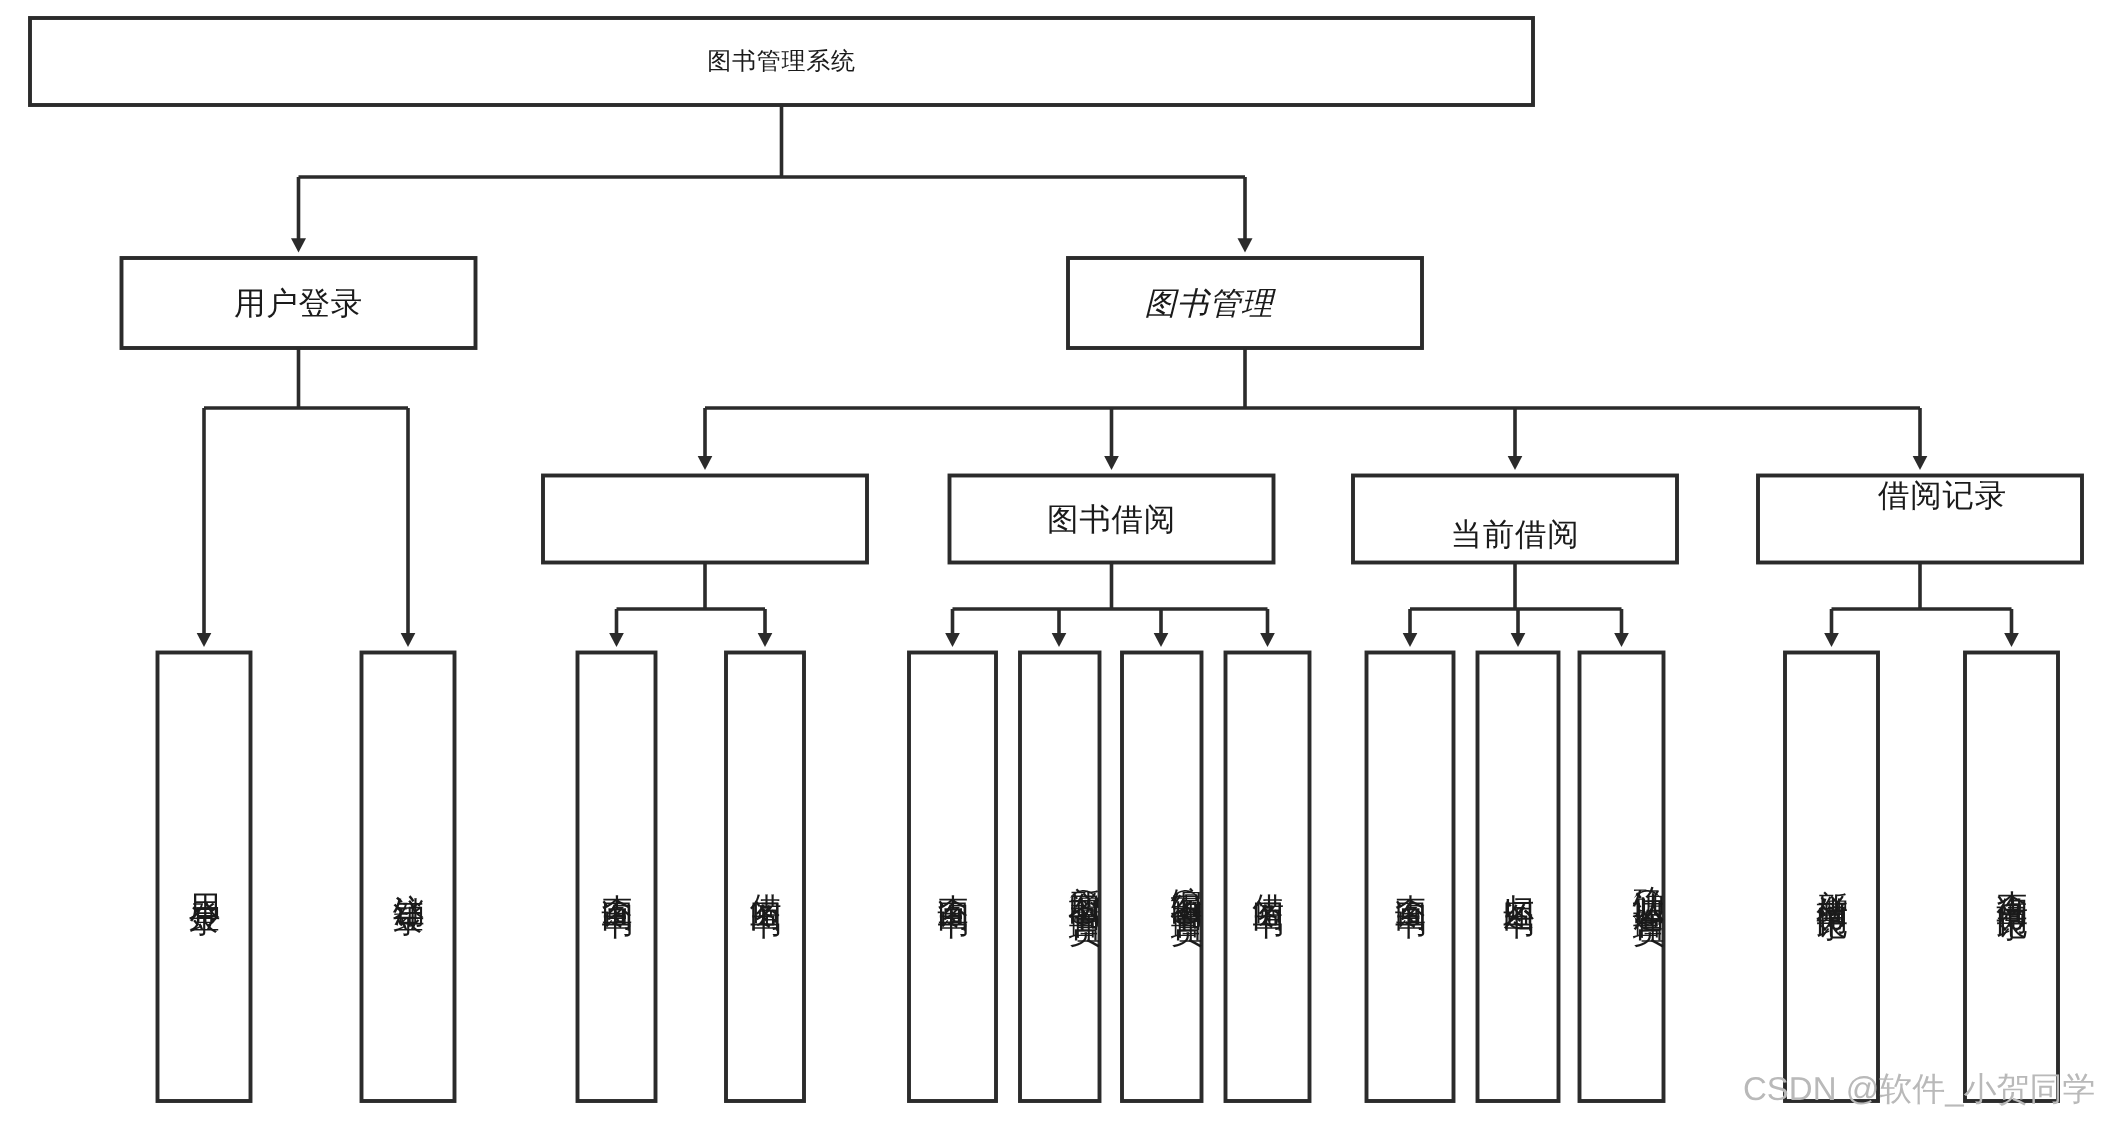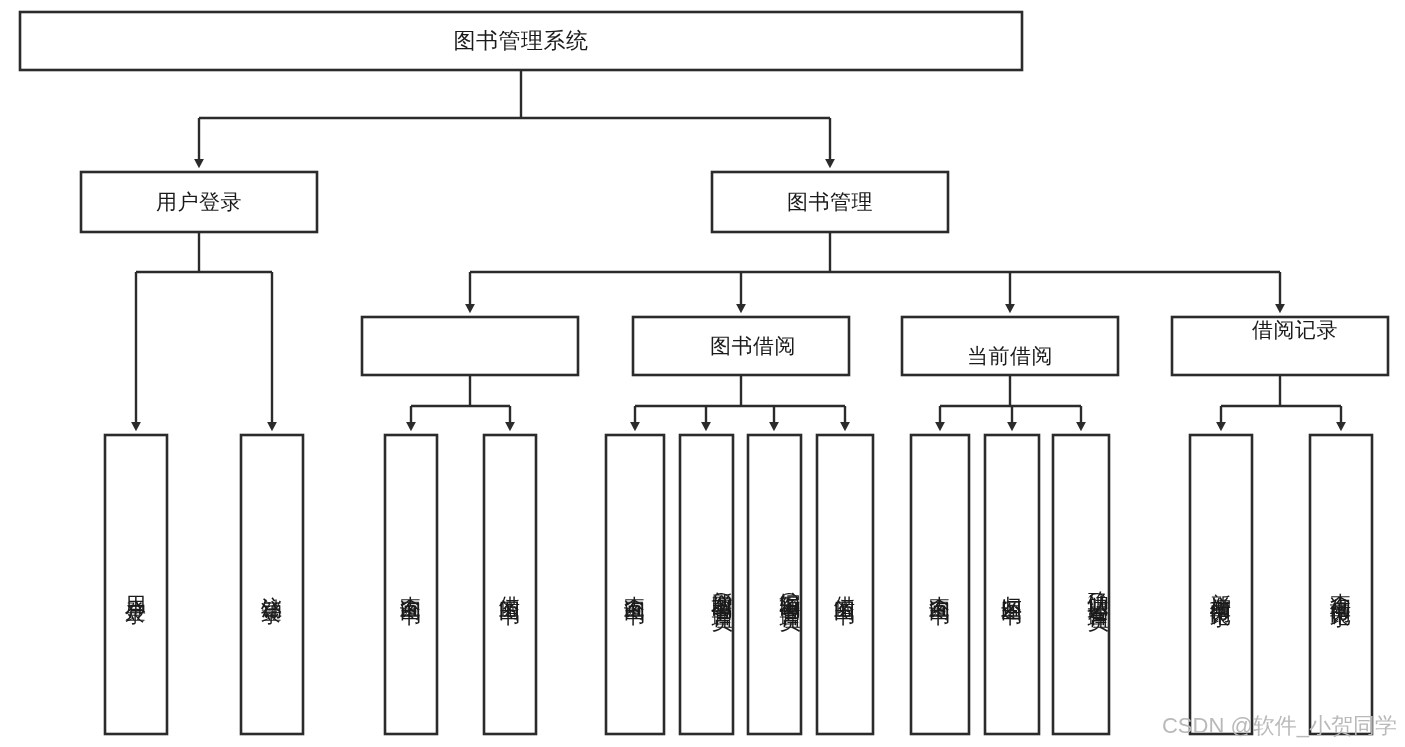--- a/index.html
+++ b/index.html
@@ -48,21 +48,21 @@
     color: #1a1a1a;
     font-family: "Liberation Sans", "DejaVu Sans", sans-serif;
     pointer-events: none;
     white-space: nowrap;
   }
   .label-h {
     font-size: 21px;
     letter-spacing: 0.5px;
   }
   .label-root {
-    font-size: 22px;
+    font-size: 16px;
     letter-spacing: 0.5px;
     border-radius: 28px;
   }
   .label-v {
     writing-mode: vertical-rl;
     text-orientation: upright;
     font-size: 21px;
     letter-spacing: 3px;
     line-height: 1;
   }
@@ -153,23 +153,23 @@
 
     <path class="edge-line" d="M1280,375 L1280,406"></path>
     <path class="edge-line" d="M1221,406 L1341,406"></path>
     <path class="edge-line" d="M1221,406 L1221,426" marker-end="url(#arrow)"></path>
     <path class="edge-line" d="M1341,406 L1341,426" marker-end="url(#arrow)"></path>
   </svg>
 
   <div class="node-label label-root" style="left:20px; top:12px; width:1002px; height:58px;">图书管理系统</div>
 
   <div class="node-label label-h" style="left:81px; top:172px; width:236px; height:60px;">用户登录</div>
-  <div class="node-label label-h" style="left:712px; top:172px; width:236px; height:60px;">图书管理</div>
+  <div class="node-label label-h" style="left:688px; top:172px; width:236px; height:60px;font-style:italic;">图书管理</div>
 
-  <div class="node-label label-h" style="left:633px; top:317px; width:216px; height:58px;margin-left:12px;">图书借阅</div>
+  <div class="node-label label-h" style="left:633px; top:317px; width:216px; height:58px;">图书借阅</div>
   <div class="node-label label-h" style="left:902px; top:327px; width:216px; height:58px;">当前借阅</div>
   <div class="node-label label-h" style="left:1172px; top:301px; width:214px; height:58px;padding-left:16px;">借阅记录</div>
 
   <div class="node-label label-v" style="left:105px; top:435px; width:62px; height:299px;">用户登录</div>
   <div class="node-label label-v" style="left:241px; top:435px; width:62px; height:299px;">注销登录</div>
 
   <div class="node-label label-v" style="left:385px; top:435px; width:52px; height:299px;">查询图书</div>
   <div class="node-label label-v" style="left:484px; top:435px; width:52px; height:299px;">借阅图书</div>
 
   <div class="node-label label-v" style="left:606px; top:435px; width:58px; height:299px;">查询图书</div>

